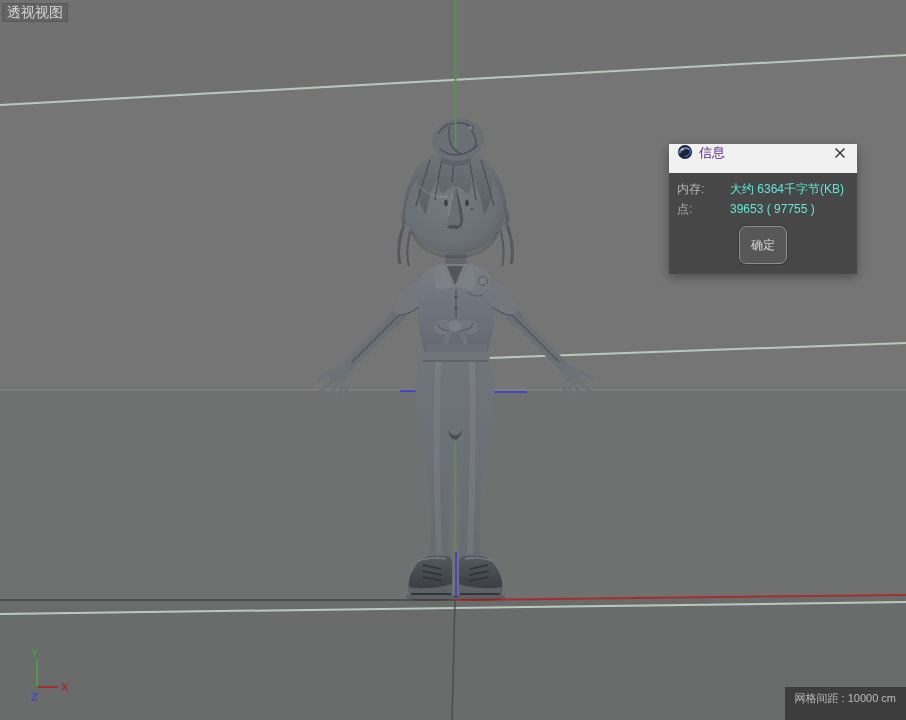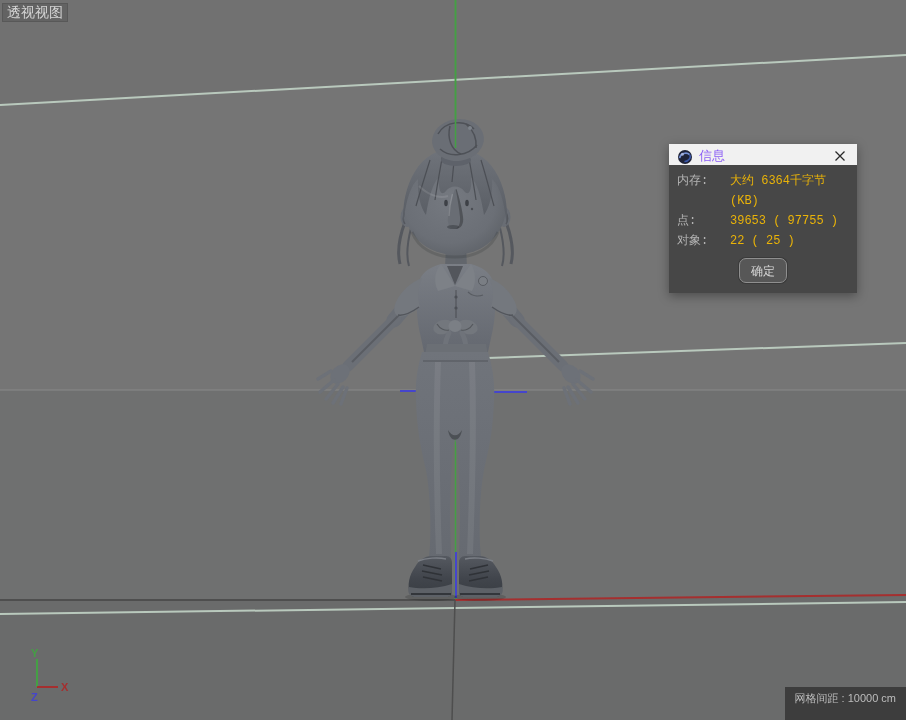--- a/index.html
+++ b/index.html
@@ -23,36 +23,36 @@
     padding:0 10px 0 10px;min-width:100px;text-align:left;
   }
   
   .dialog{
     position:absolute;left:669px;top:144px;width:188px;
     background:#474747;
     box-shadow:0 3px 10px rgba(0,0,0,0.35);
     font-size:12px;
   }
   .dialog-titlebar{
-    height:21px;background:#f1f1f1;color:#8b5cf6;
-    display:flex;align-items:flex-end;gap:6px;
+    height:29px;background:#f1f1f1;color:#4c1d95;
+    display:flex;align-items:flex-start;gap:6px;
     padding:0 8px;font-size:13px;cursor:default;
   }
   .dialog-title{flex:0 0 auto;}
   .close-button{
     margin-left:auto;width:18px;height:18px;
     display:flex;align-items:center;justify-content:center;
   }
   .dialog-body{padding:6px 8px 8px 8px;}
-  .info-row{display:flex;line-height:20px;font-family:Liberation Mono, monospace;}
+  .info-row{display:flex;line-height:20px;}
   .info-label{width:53px;flex:0 0 53px;color:#b3b3b3;}
-  .info-value{color:#eab308;}
+  .info-value{color:#5eead4;}
   .ok-button{
     display:block;margin:7px auto 2px auto;
-    width:48px;height:25px;
+    width:48px;height:38px;
     background:#575757;color:#d6d6d6;
     border:1px solid #8f8f8f;border-radius:7px;
     font-size:12px;line-height:18px;
     font-family:inherit;
     box-shadow:0 0 0 1px #3a3a3a;
   }
   .gizmo-text{font-size:11px;font-weight:bold;}
 </style>
 </head>
 <body>
@@ -264,21 +264,17 @@
     </div>
     <div class="dialog-body">
       <div class="info-row">
         <span class="info-label">内存:</span>
         <span class="info-value">大约 6364千字节(KB)</span>
       </div>
       <div class="info-row">
         <span class="info-label">点:</span>
         <span class="info-value">39653 ( 97755 )</span>
       </div>
-      <div class="info-row">
-        <span class="info-label">对象:</span>
-        <span class="info-value">22 ( 25 )</span>
-      </div>
       <button class="ok-button">确定</button>
     </div>
   </div>
 
 </div>
 
 </body></html>

